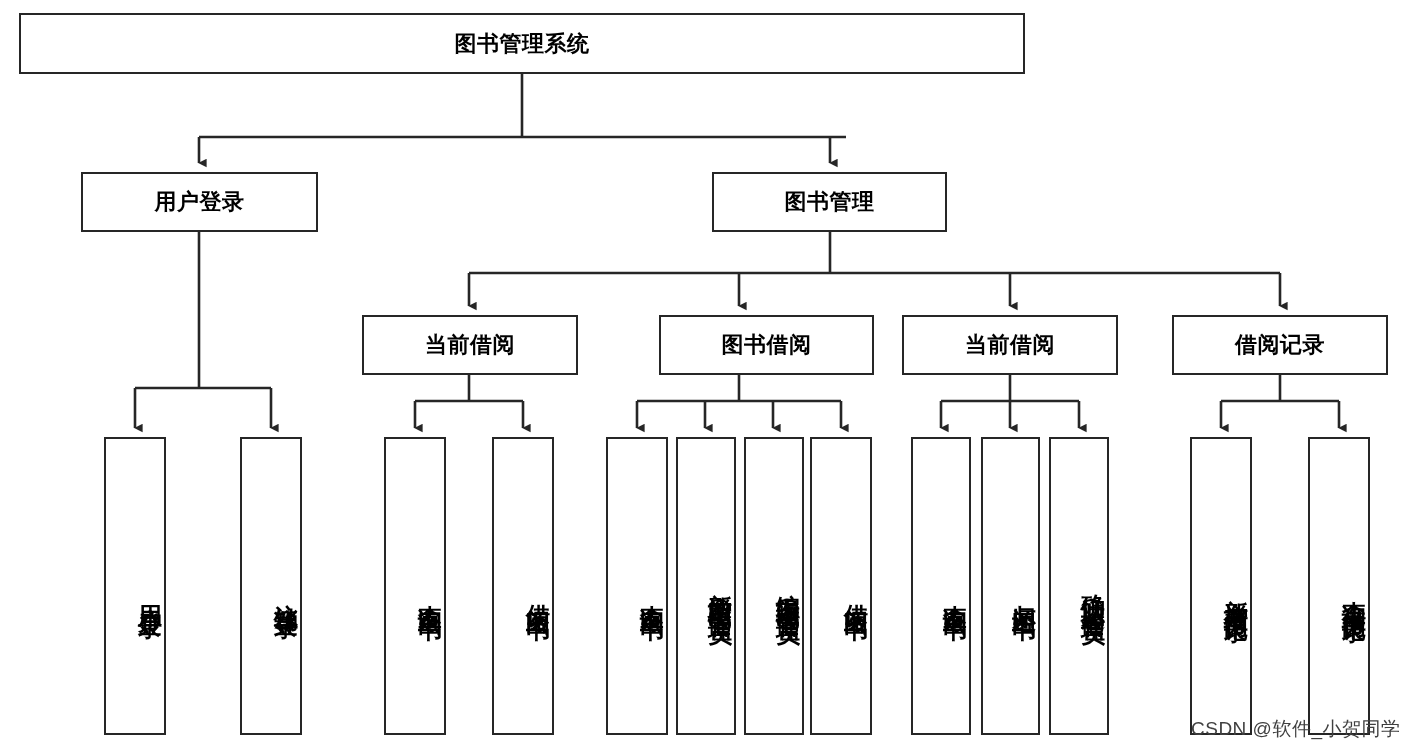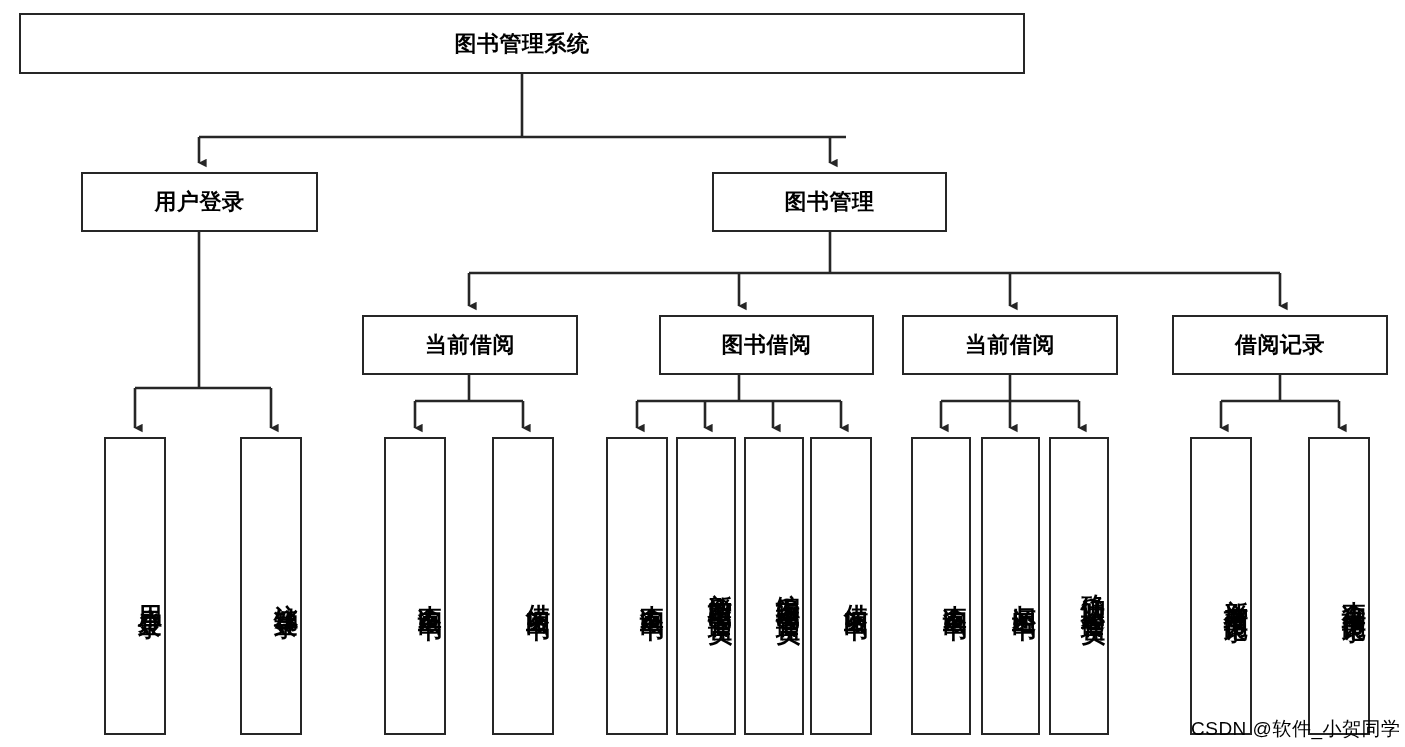--- a/index.html
+++ b/index.html
@@ -52,21 +52,21 @@
     position: absolute;
     left: 0;
     top: 0;
     width: 1405px;
     height: 747px;
     pointer-events: none;
   }
   .watermark {
     position: absolute;
     font-size: 19px;
-    color: #000000;
+    color: #404040;
     white-space: nowrap;
     letter-spacing: 0.5px;
   }
 </style>
 </head>
 <body>
 
 <div id="canvas">
 
   <svg class="wires" viewBox="0 0 1405 747">

